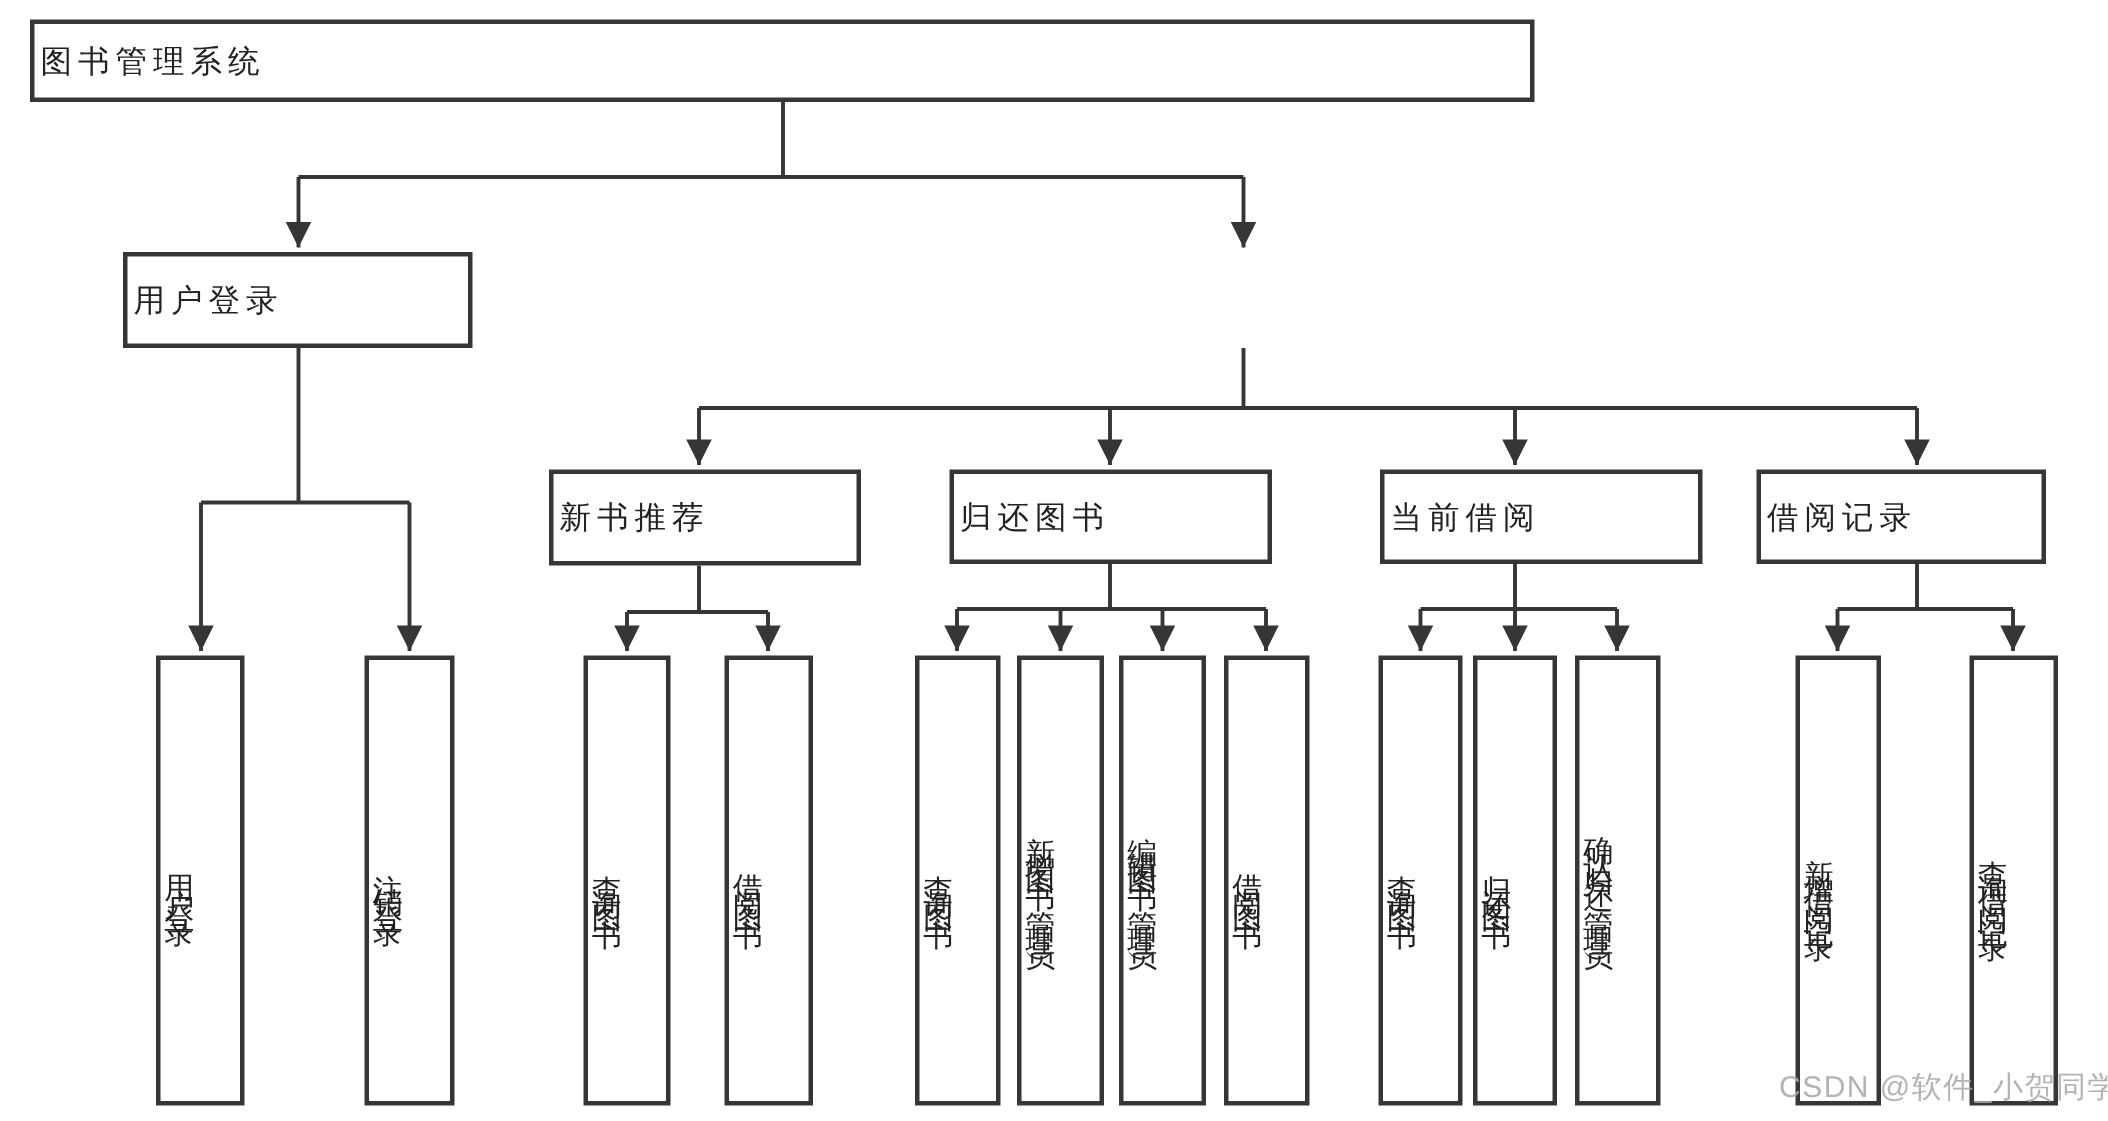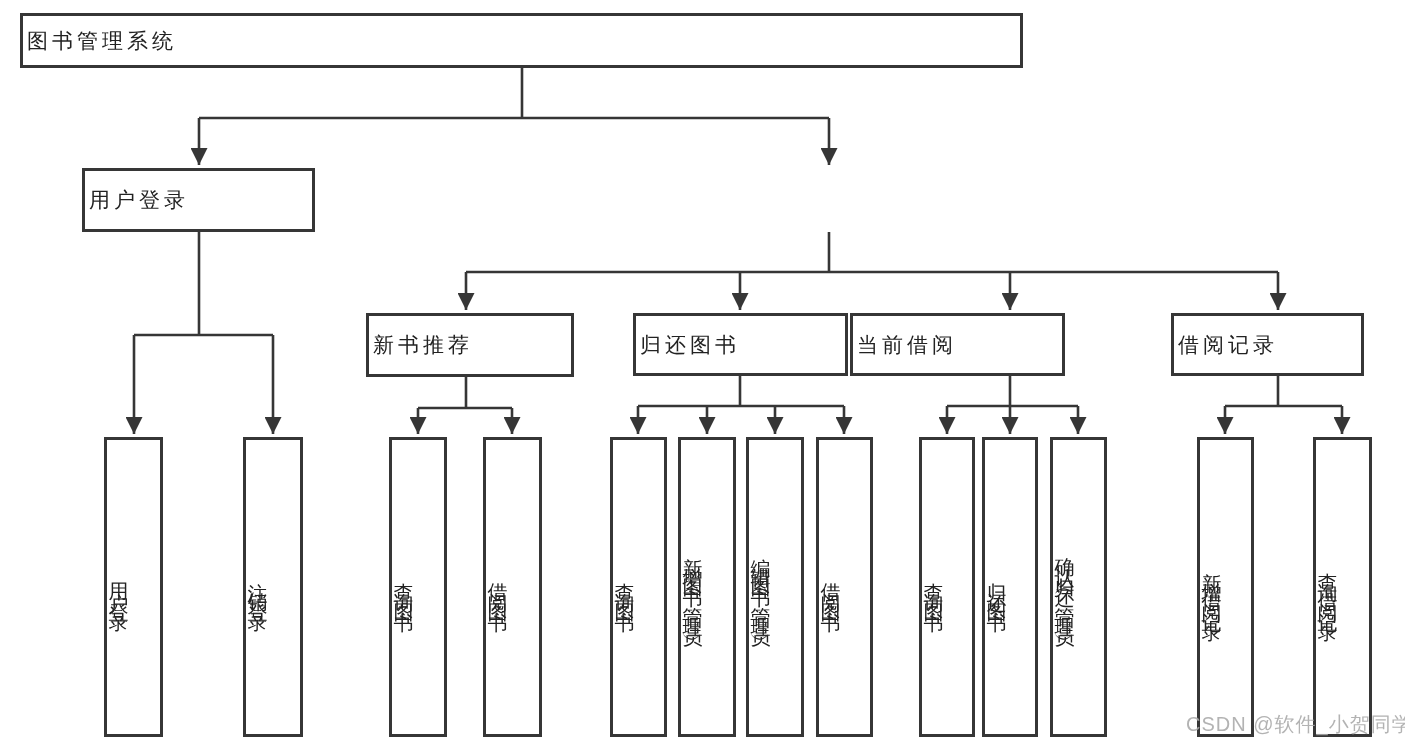--- a/index.html
+++ b/index.html
@@ -113,21 +113,21 @@
   <div class="box" style="left:82px;top:168px;width:233px;height:64px">
     <span class="hl">用户登录</span>
   </div>
 
   <div class="box" style="left:366px;top:313px;width:208px;height:64px">
     <span class="hl">新书推荐</span>
   </div>
   <div class="box" style="left:633px;top:313px;width:215px;height:63px">
     <span class="hl">归还图书</span>
   </div>
-  <div class="box" style="left:850px;top:313px;width:215px;height:63px">
+  <div class="box" style="left:920px;top:313px;width:215px;height:63px">
     <span class="hl">当前借阅</span>
   </div>
   <div class="box" style="left:1171px;top:313px;width:193px;height:63px">
     <span class="hl">借阅记录</span>
   </div>
 
   <div class="box" style="left:104px;top:437px;width:59px;height:300px">
     <span class="vl">用户登录</span>
   </div>
   <div class="box" style="left:243px;top:437px;width:60px;height:300px">

